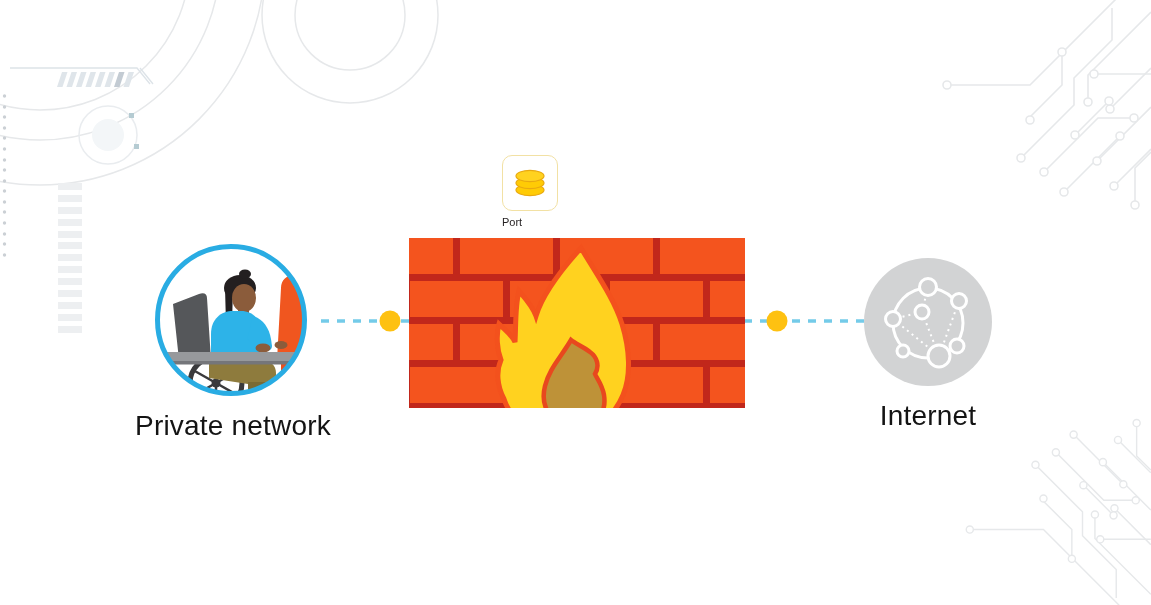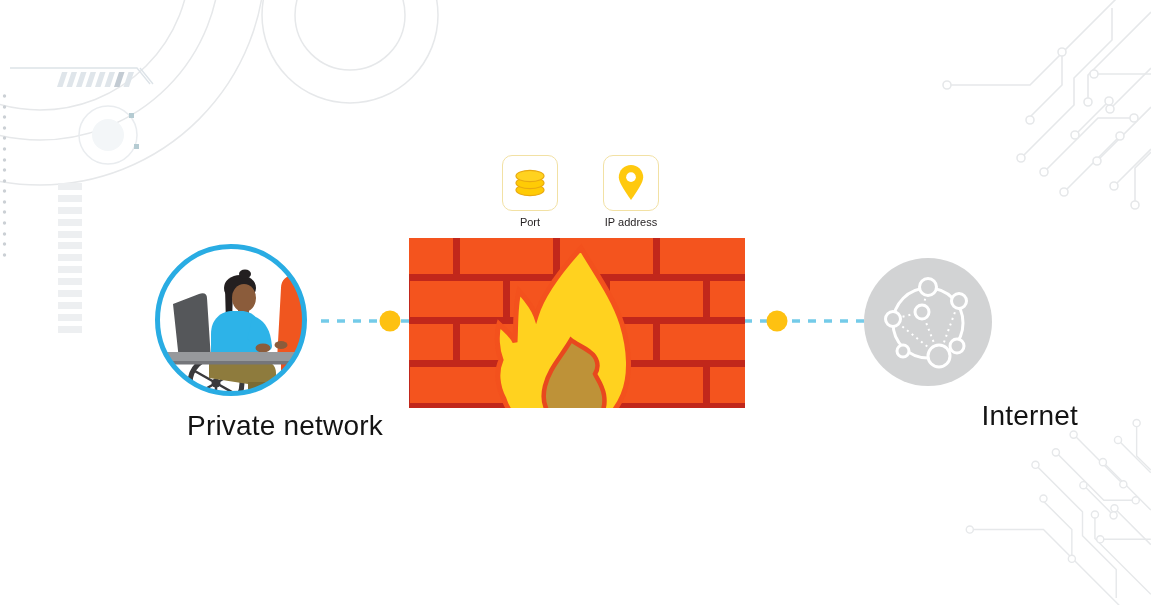--- a/index.html
+++ b/index.html
@@ -1,22 +1,22 @@
 <!DOCTYPE html>
 <html style="--accent-blue: #29ACE3; --dash-blue: #74CBE9; --dot-yellow: #FEC111; --brick-orange: #F4541E; --mortar-red: #C1271B; --flame-yellow: #FFD21F; --flame-outline: #F3511D; --flame-core-gold: #BE9238; --chip-border-cream: #F2E1A4; --chip-icon-gold: #FFC90E; --internet-gray: #D2D3D4; --decor-gray: #E6E8EA; --text-black: #141414;"><head>
 <meta charset="utf-8">
 <style>
   *{margin:0;padding:0;box-sizing:border-box}
   html,body{background:#fff}
   .canvas{position:relative;width:1151px;height:605px;background:#fff;overflow:hidden;
           font-family:"Liberation Sans",sans-serif}
   .abs{position:absolute}
-  .node-label{position:absolute;width:300px;text-align:right;font-size:28px;
+  .node-label{position:absolute;width:300px;text-align:center;font-size:28px;
               color:var(--text-black,#141414);letter-spacing:.2px}
-  .chip{position:absolute;top:155px;width:56px;display:flex;flex-direction:column;align-items:center}
+  .chip{position:absolute;top:155px;width:56px;display:flex;flex-direction:column;align-items:flex-start}
   .chip-box{width:56px;height:56px;background:#fff;border:1.5px solid var(--chip-border-cream,#F2E1A4);
             border-radius:10px;display:flex;align-items:center;justify-content:center}
   .chip-label{margin-top:5px;font-size:11px;color:#231F20;white-space:nowrap}
   .wall{position:absolute;left:409px;top:238px;width:336px;height:170px;overflow:hidden}
   .decor-br{transform:scaleY(-1)}
 </style>
 </head>
 <body>
 
 <div class="canvas">
@@ -127,29 +127,20 @@
     <div class="chip-box">
       <svg width="34" height="34" viewBox="-17 -17 34 34">
         <ellipse cx="0" cy="7" rx="14" ry="5.6" fill="#FFCB05" stroke="#E9A90F" stroke-width="1.2"></ellipse>
         <ellipse cx="0" cy="0" rx="14" ry="5.6" fill="#FFCB05" stroke="#E9A90F" stroke-width="1.2"></ellipse>
         <ellipse cx="0" cy="-7" rx="14" ry="5.6" fill="#FFD21F" stroke="#E9A90F" stroke-width="1.2"></ellipse>
       </svg>
     </div>
     <div class="chip-label">Port</div>
   </div>
 
-  <div class="chip" style="left:603px">
-    <div class="chip-box">
-      <svg width="32" height="36" viewBox="-14 -16 28 34">
-        <path d="M0,17 C-7.5,6 -11.5,0 -11.5,-4.5 A11.5,11.5 0 1 1 11.5,-4.5 C11.5,0 7.5,6 0,17 Z" style="fill:var(--chip-icon-gold,#FFC90E)"></path>
-        <circle cx="0" cy="-4.5" r="4.6" fill="#fff"></circle>
-      </svg>
-    </div>
-    <div class="chip-label">IP address</div>
-  </div>
 
   <svg class="abs" style="left:318px;top:308px" width="95" height="26" viewBox="0 0 95 26">
     <line x1="3" y1="13" x2="93" y2="13" style="stroke:var(--dash-blue,#74CBE9)" stroke-width="3.5" stroke-dasharray="8 8"></line>
     <circle cx="72" cy="13" r="10.5" style="fill:var(--dot-yellow,#FEC111)"></circle>
   </svg>
 
   <svg class="abs" style="left:744px;top:308px" width="122" height="26" viewBox="0 0 122 26">
     <line x1="0" y1="13" x2="120" y2="13" style="stroke:var(--dash-blue,#74CBE9)" stroke-width="3.5" stroke-dasharray="8 8"></line>
     <circle cx="33" cy="13" r="10.5" style="fill:var(--dot-yellow,#FEC111)"></circle>
   </svg>

